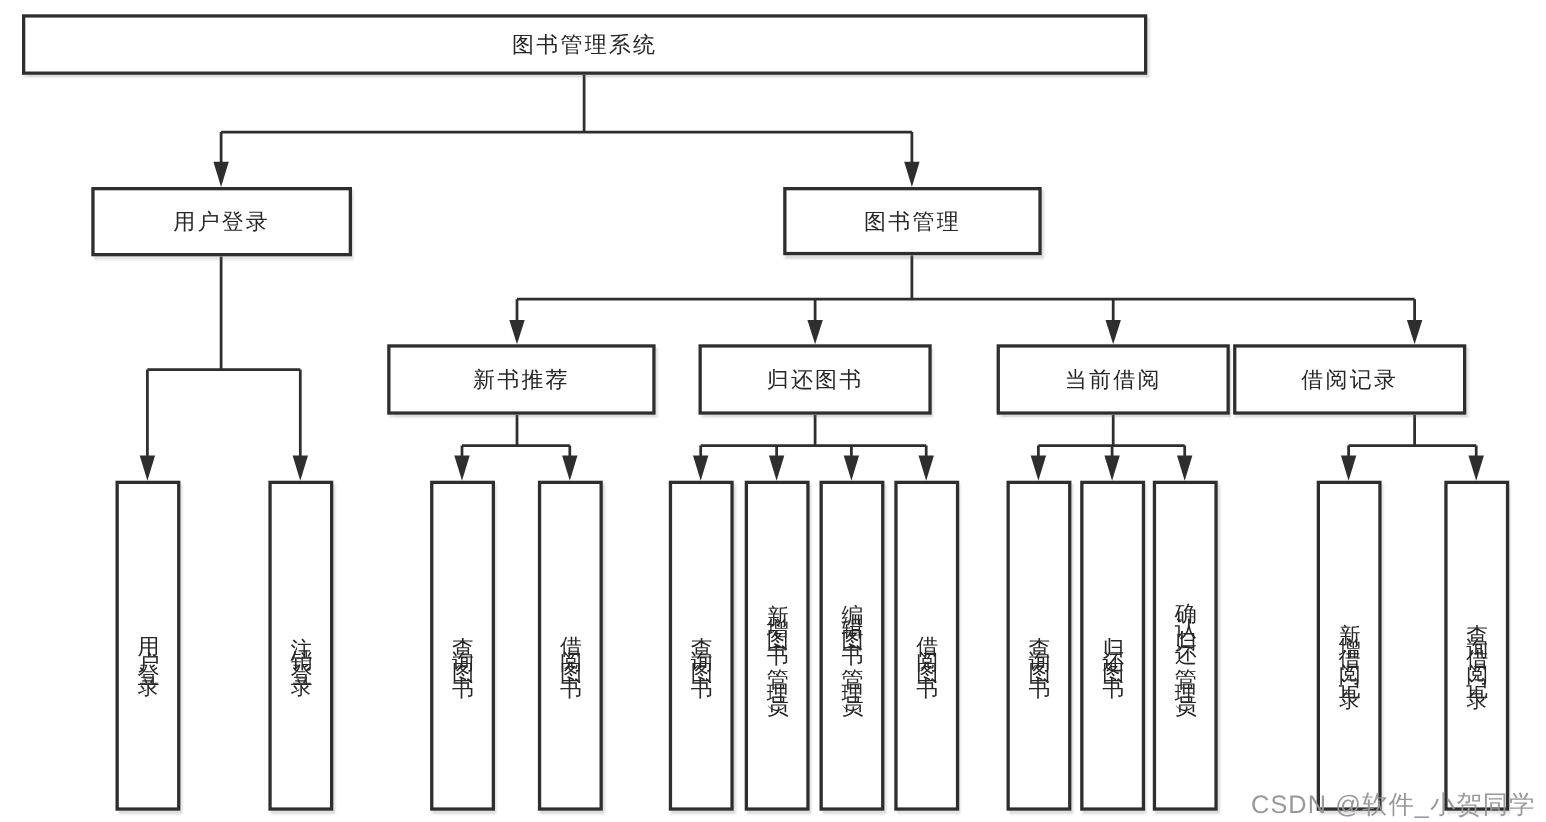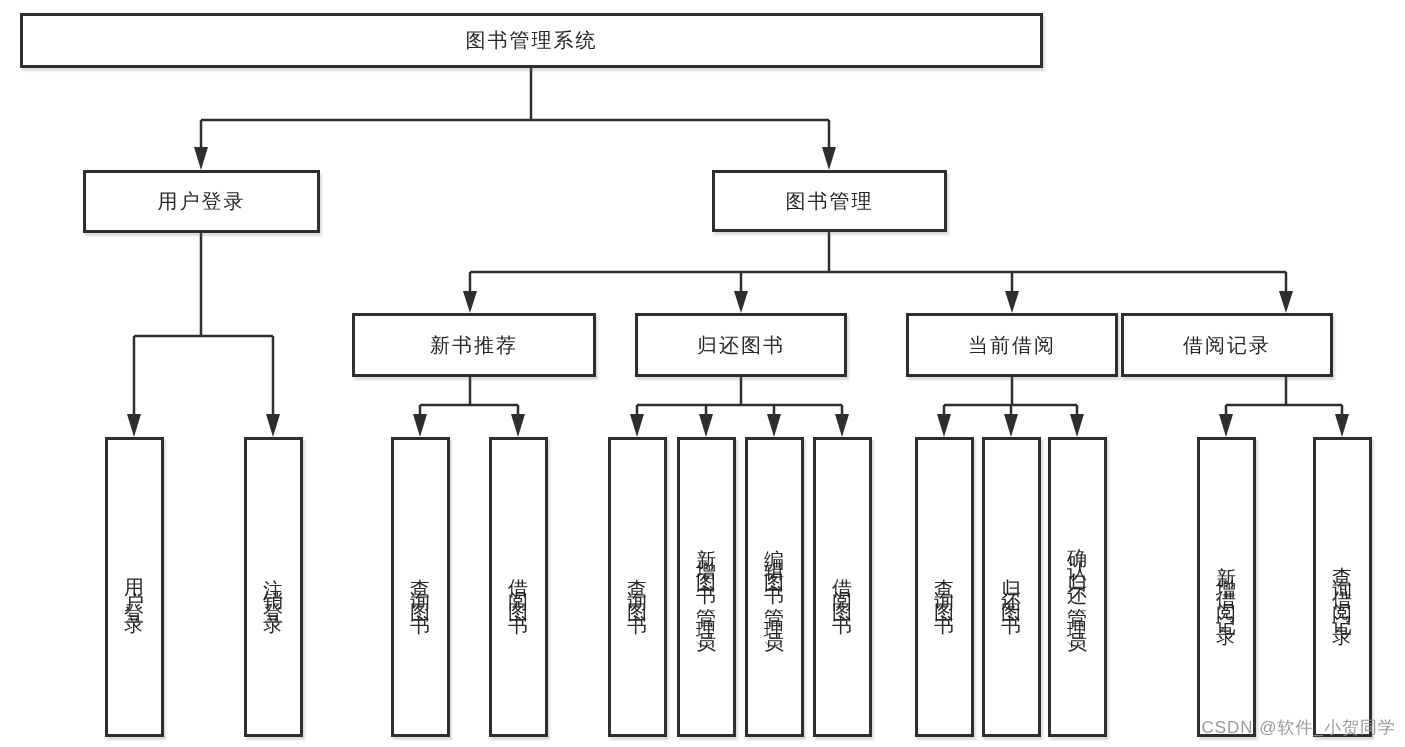--- a/index.html
+++ b/index.html
@@ -60,21 +60,21 @@
   #n-cb-query{left:915px;}
   #n-cb-return{left:982px;}
   #n-cb-confirm{left:1048px;}
   #n-br-add{left:1197px;}
   #n-br-query{left:1313px;}
   
   .watermark{
     position:absolute;
     z-index:5;
     top:716px;right:9px;
-    font-size:17px;
+    font-size:23px;
     letter-spacing:1px;
     color:rgba(148,148,148,0.95);
   }
 </style>
 </head>
 <body>
 
 <div class="stage">
 
   <svg class="wires" width="1405" height="747" viewBox="0 0 1405 747" aria-hidden="true">

